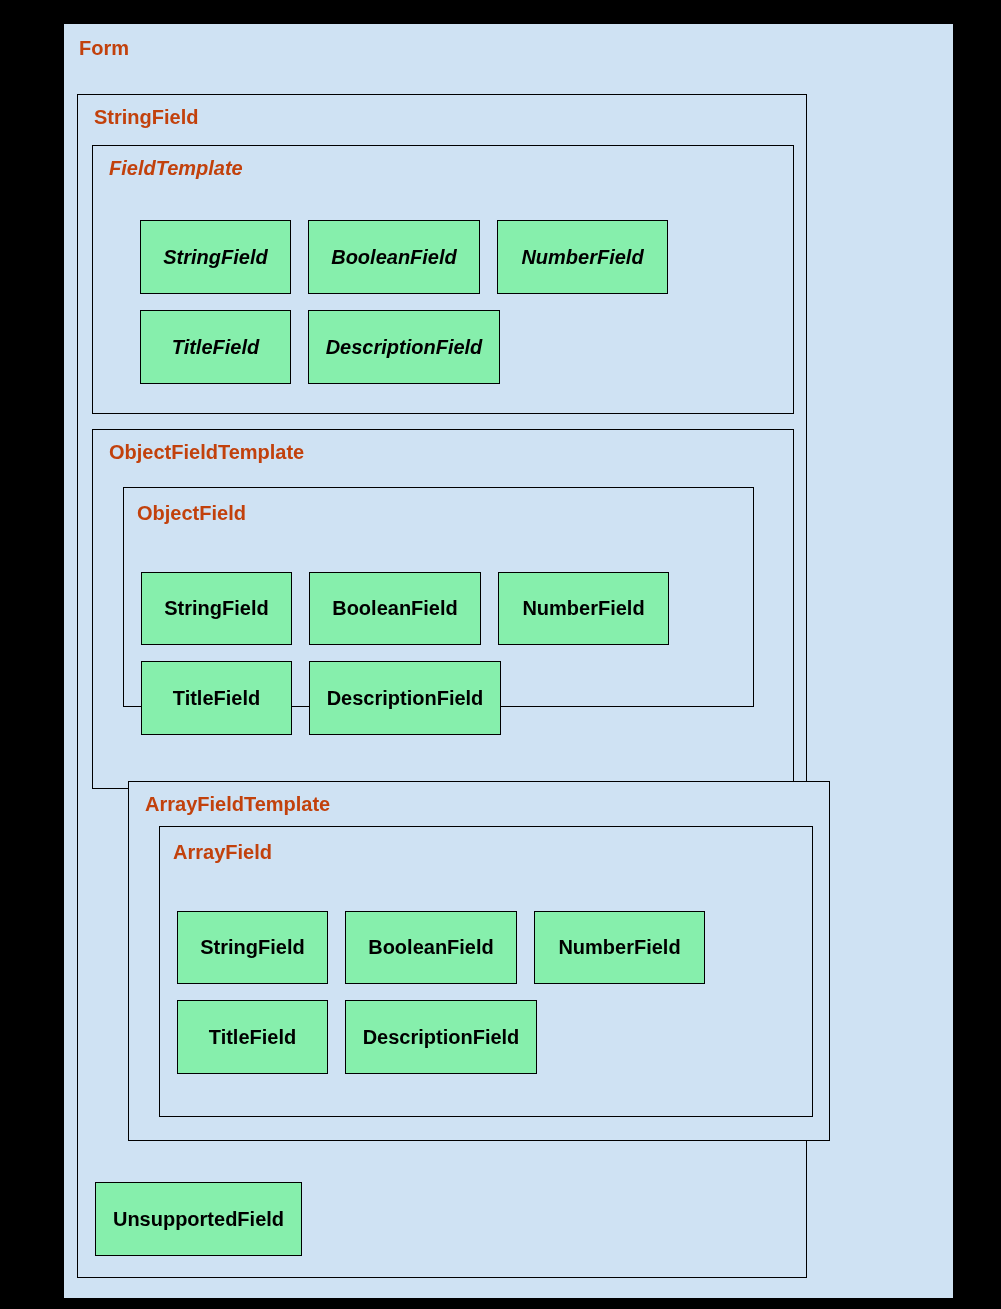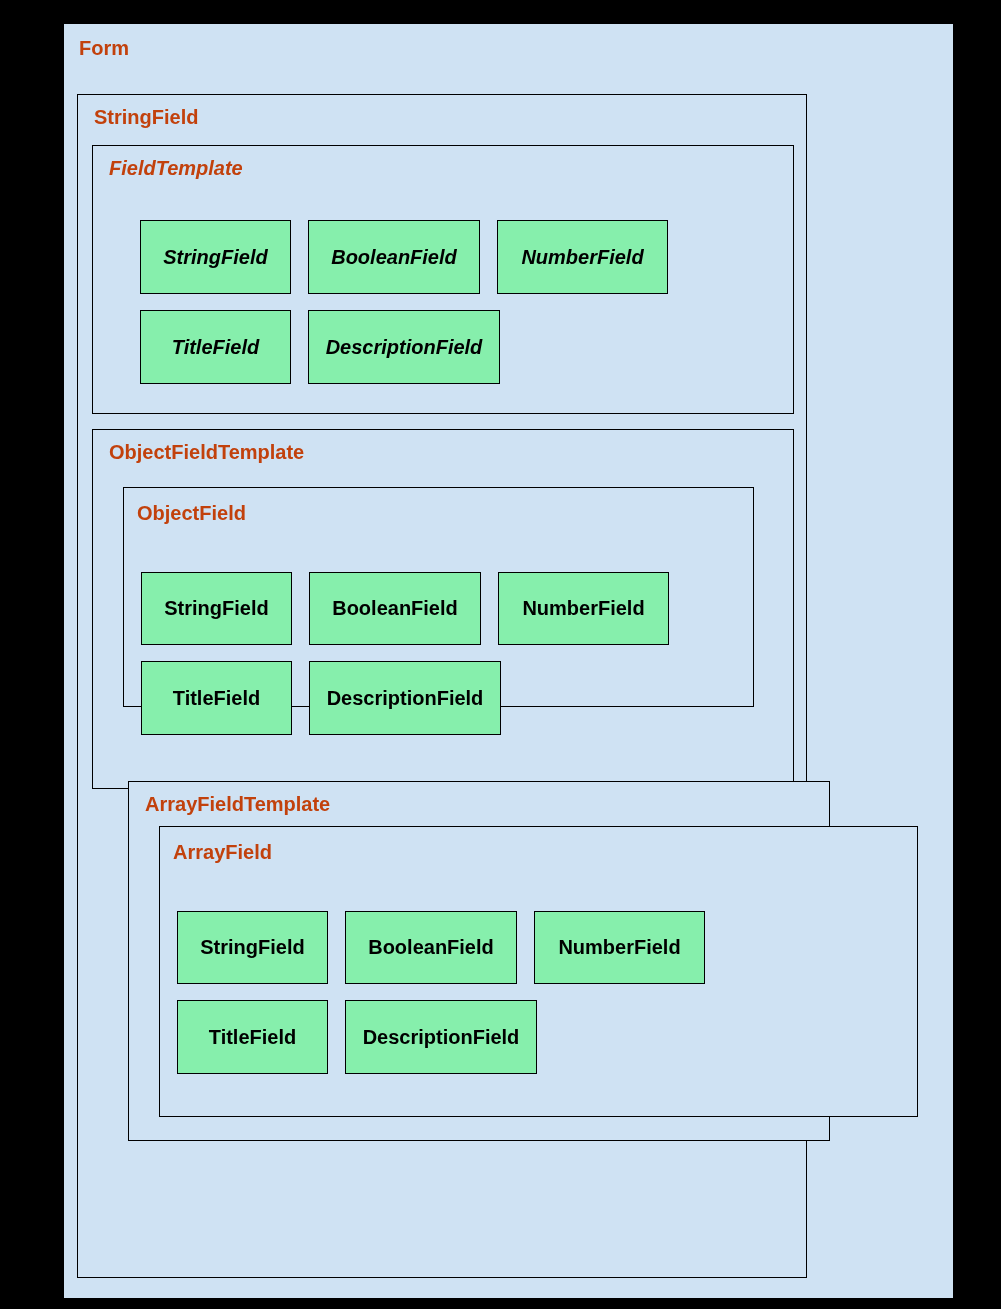--- a/index.html
+++ b/index.html
@@ -45,21 +45,21 @@
   }
   
   #form-box   { left: 63px;  top: 23px;  width: 891px; height: 1276px; }
   #schema-box { left: 13px;  top: 70px;  width: 730px; height: 1184px; }
 
   #ft-box  { left: 14px; top: 50px;  width: 702px; height: 269px; font-style: italic; }
   #oft-box { left: 14px; top: 334px; width: 702px; height: 360px; padding-left: 8px; }
   #aft-box { left: 14px; top: 686px; width: 702px; height: 360px; margin-left: 36px; }
 
   #of-box { left: 30px; top: 57px; width: 631px; height: 220px; }
-  #af-box { left: 30px; top: 44px; width: 759px; height: 291px; padding-left: 22px; }
+  #af-box { left: 30px; top: 44px; width: 654px; height: 291px; padding-left: 22px; }
 
   #unsupported-box { left: 17px; top: 1087px; width: 207px; height: 74px; }
 
   
   .ft-s { left: 47px;  top: 74px;  width: 151px; height: 74px; }
   .ft-b { left: 215px; top: 74px;  width: 172px; height: 74px; }
   .ft-n { left: 404px; top: 74px;  width: 171px; height: 74px; }
   .ft-t { left: 47px;  top: 164px; width: 151px; height: 74px; }
   .ft-d { left: 215px; top: 164px; width: 192px; height: 74px; }
 
@@ -109,17 +109,18 @@
         <div class="box" id="af-box">
           <div class="container-label" style="top:14px; left:13px;">ArrayField</div>
           <div class="cell in-s">StringField</div>
           <div class="cell in-b">BooleanField</div>
           <div class="cell in-n">NumberField</div>
           <div class="cell in-t">TitleField</div>
           <div class="cell in-d">DescriptionField</div>
         </div>
       </div>
 
+      <div class="cell" id="unsupported-box">UnsupportedField</div>
 
     </div>
   </div>
 
 </div>
 
 </body></html>

